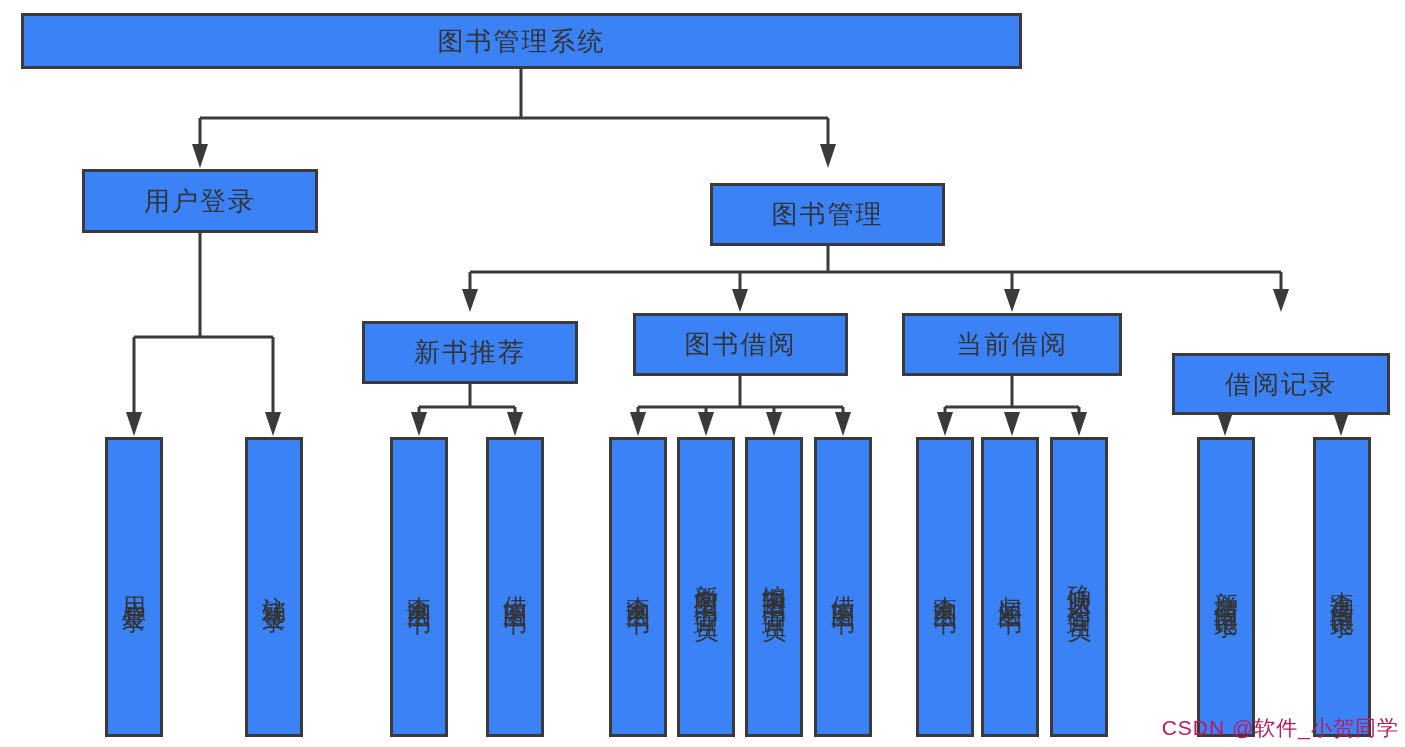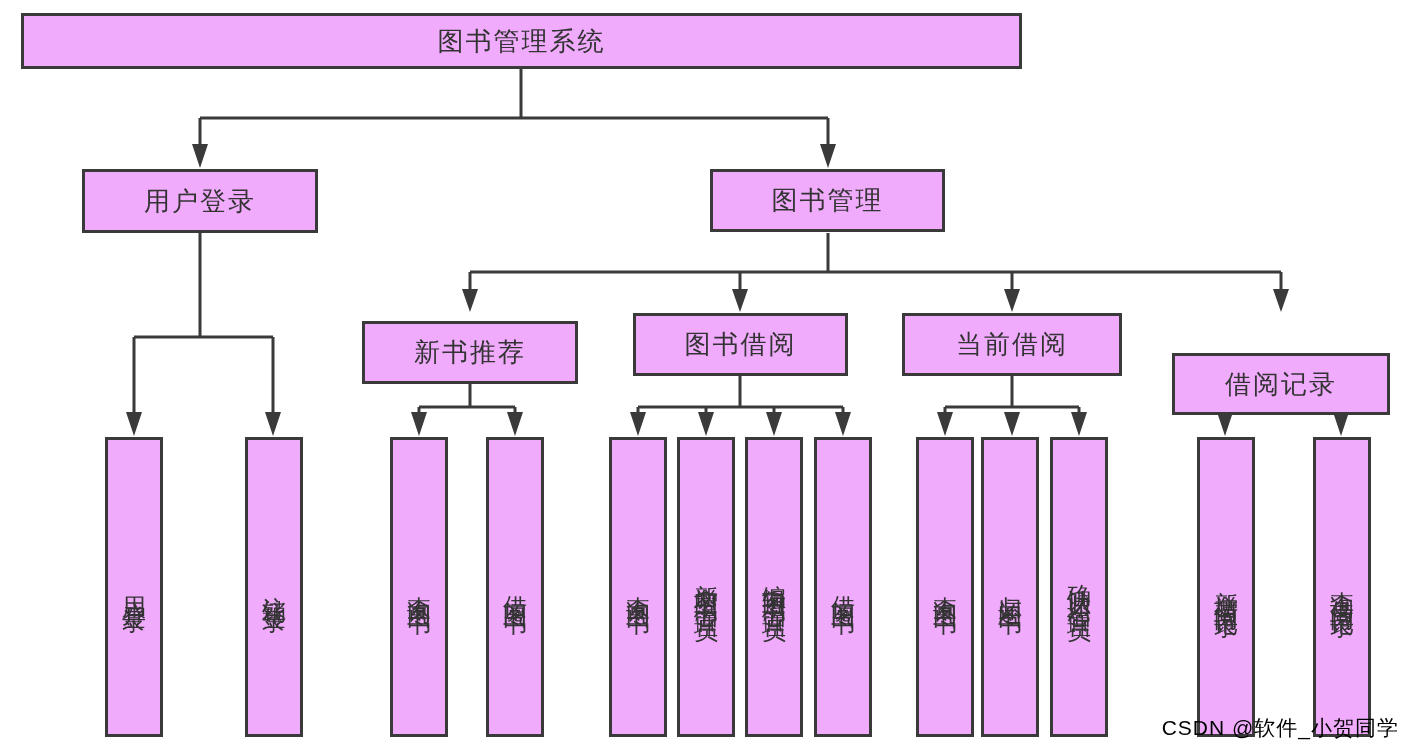--- a/index.html
+++ b/index.html
@@ -17,21 +17,21 @@
   }
   #wires {
     position: absolute;
     left: 0;
     top: 0;
     pointer-events: none;
   }
   .node {
     position: absolute;
     box-sizing: border-box;
-    background: #f0abfc;
+    background: #3b82f6;
     border: 3px solid #3a3a3a;
     display: flex;
     align-items: center;
     justify-content: center;
     color: #333333;
   }
   .node.h .label {
     font-size: 26px;
     letter-spacing: 2px;
     white-space: nowrap;
@@ -40,21 +40,21 @@
     writing-mode: vertical-rl;
     text-orientation: mixed;
     font-size: 24px;
     letter-spacing: 5px;
     line-height: 1;
   }
   
   #root        { left: 21px;   top: 13px;  width: 1001px; height: 56px; }
   
   #b-login     { left: 82px;   top: 169px; width: 236px;  height: 64px; }
-  #b-mgmt      { left: 710px;  top: 169px; width: 235px;  height: 63px; }
+  #b-mgmt      { left: 710px;  top: 183px; width: 235px;  height: 63px; }
   
   #s-recommend { left: 362px;  top: 321px; width: 216px;  height: 63px; }
   #s-borrow    { left: 633px;  top: 313px; width: 215px;  height: 63px; }
   #s-current   { left: 902px;  top: 313px; width: 220px;  height: 63px; }
   #s-records   { left: 1172px; top: 313px; width: 218px;  height: 62px; margin-top: 40px; }
   
   .leaf { top: 437px; width: 58px; height: 300px; }
   #l-login-0 { left: 105px; }
   #l-login-1 { left: 245px; }
   #l-rec-0   { left: 390px; }
@@ -66,21 +66,21 @@
   #l-cur-0   { left: 916px; }
   #l-cur-1   { left: 981px; }
   #l-cur-2   { left: 1050px; }
   #l-rek-0   { left: 1197px; }
   #l-rek-1   { left: 1313px; }
   #watermark {
     position: absolute;
     right: 6px;
     top: 714px;
     font-size: 21px;
-    color: #000000;
+    color: #be185d;
     letter-spacing: 1px;
     white-space: nowrap;
   }
 </style>
 </head>
 <body>
 
 <div id="stage">
 
   <svg id="wires" width="1405" height="747" viewBox="0 0 1405 747">

